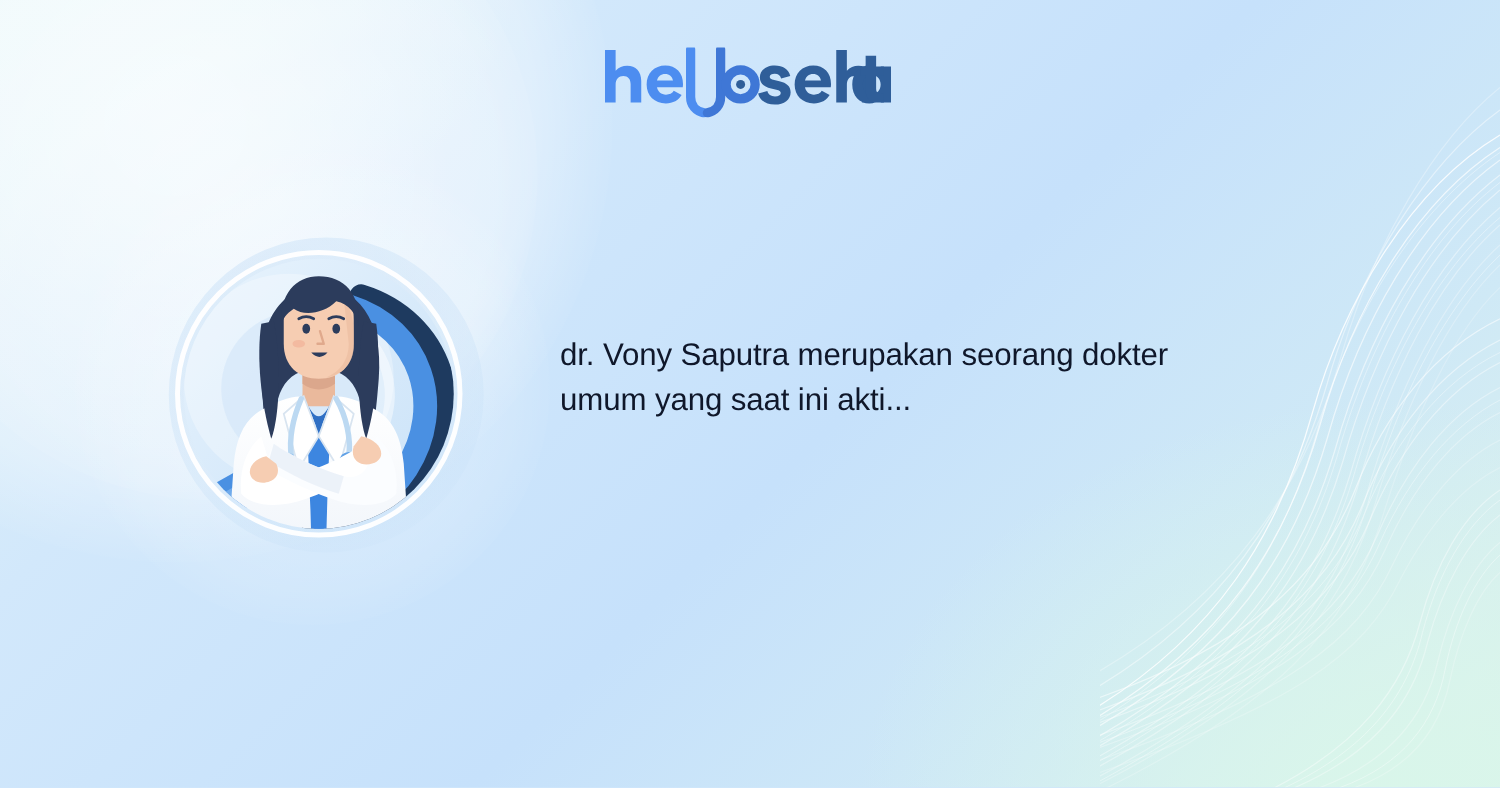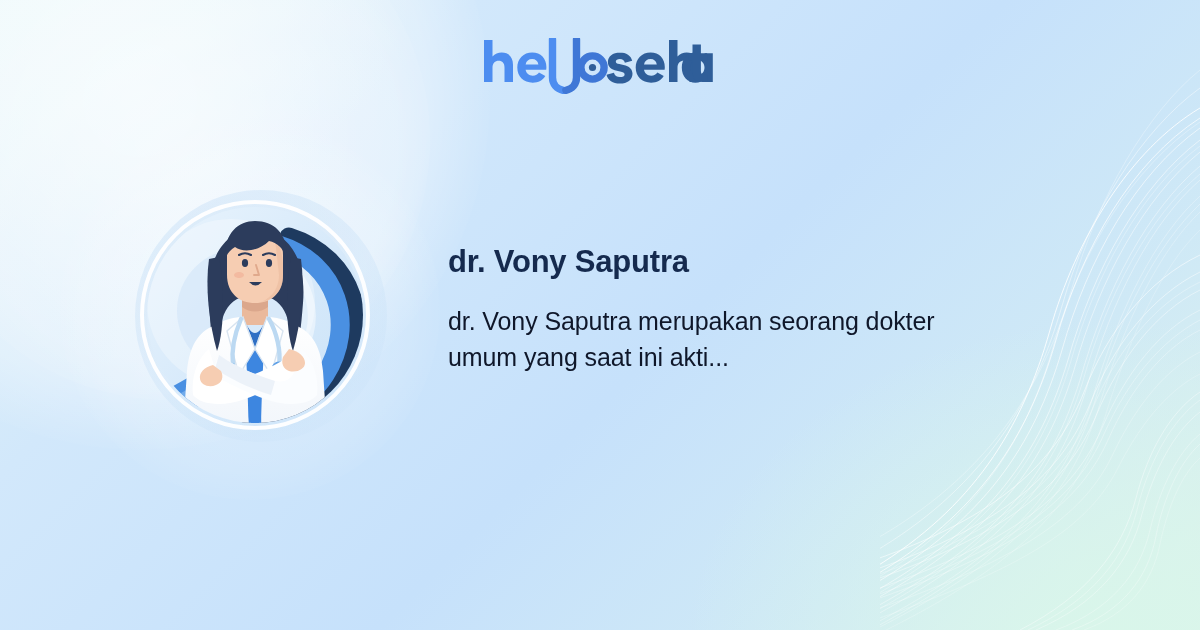--- a/index.html
+++ b/index.html
@@ -251,17 +251,16 @@
         <path d="M150 150 c10 2 16 8 16 14 0 6-8 10-16 8 -6-2-8-8-6-14 z" fill="#f6cdb2"></path>
         <path d="M74 166 c-9 2-14 8-13 14 1 6 9 9 16 6 6-2 8-8 5-14 z" fill="#f6cdb2"></path>
 
         <path d="M44 232 L48 200 C64 210 92 214 116 214 C140 214 168 210 184 200
                  L188 232 Z" fill="#ffffff" opacity=".0"></path>
       </g>
     </svg>
   </div>
 
   <div class="text-block">
-    <div class="doc-name">dr. Vony Saputra</div>
     <div class="doc-desc">dr. Vony Saputra merupakan seorang dokter umum yang saat ini akti...</div>
   </div>
 
 </div>
 
 </body></html>

